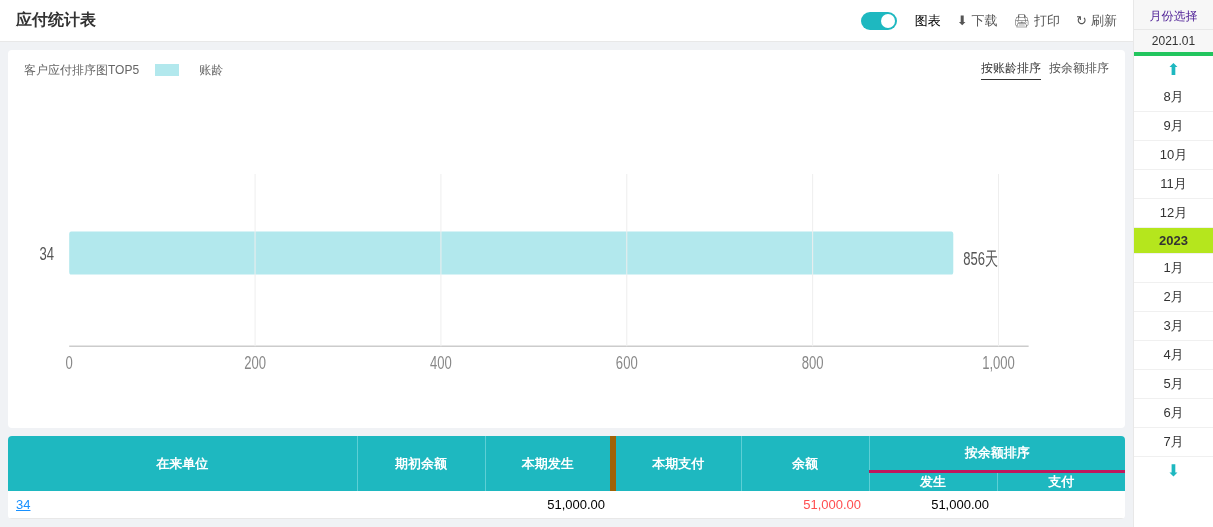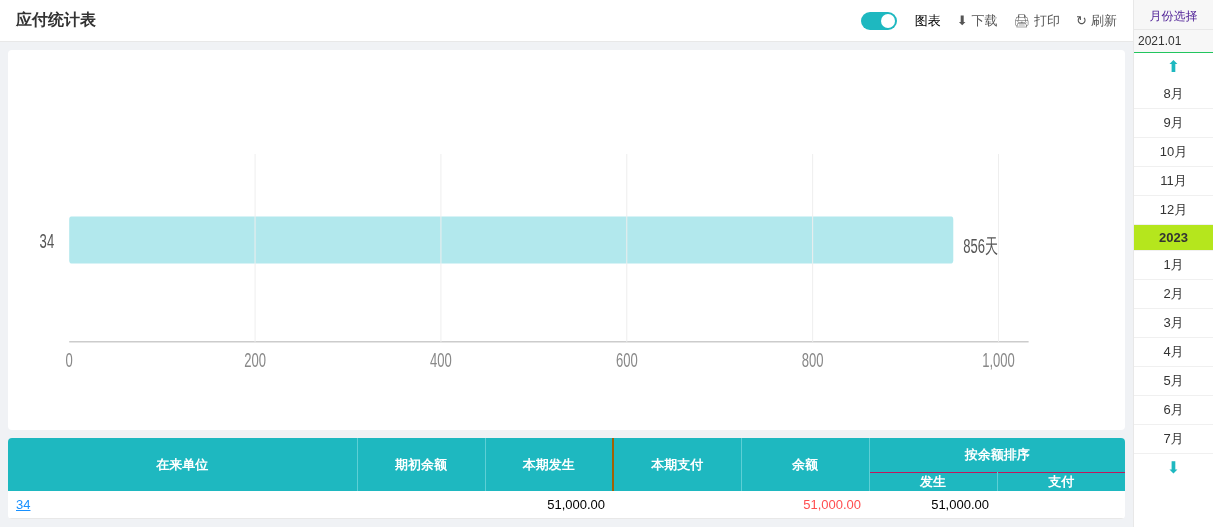--- a/index.html
+++ b/index.html
@@ -24,30 +24,30 @@
     .sort-btns { margin-left: auto; display: flex; gap: 8px; }
     .sort-btn { font-size: 12px; color: #555; cursor: pointer; padding-bottom: 2px; }
     .sort-btn.active { color: #333; border-bottom: 1px solid #333; }
     .chart-container { flex: 1; position: relative; min-height: 0; }
     svg.chart { width: 100%; height: 100%; }
     
     
     .table-wrap { background: #fff; margin: 0 8px 8px 8px; border-radius: 4px; overflow: hidden; }
     table { width: 100%; border-collapse: collapse; }
     thead tr:first-child th { background: #1eb8c0; color: #fff; text-align: center; padding: 8px 6px; font-size: 13px; }
-    thead tr:last-child th { background: #1eb8c0; color: #fff; text-align: center; padding: 0 6px; font-size: 12px; border-top: 1px solid #be185d; }
+    thead tr:last-child th { background: #1eb8c0; color: #fff; text-align: center; padding: 0 6px; font-size: 12px; border-top: 3px solid #be185d; }
     tbody tr td { padding: 6px 8px; font-size: 13px; border-bottom: 1px solid #e8e8e8; }
     tbody tr td:first-child { color: #1890ff; text-decoration: underline; cursor: pointer; }
     tbody tr td { text-align: right; }
     tbody tr td:first-child { text-align: left; }
 
     
     .sidebar { width: 80px; background: #fff; border-left: 1px solid #e8e8e8; display: flex; flex-direction: column; align-items: center; padding: 0; overflow: hidden; }
     .sidebar-header { font-size: 12px; color: #4c1d95; padding: 8px 4px 4px 4px; text-align: center; width: 100%; background: #f7f7f7; border-bottom: 1px solid #e8e8e8; }
-    .sidebar-year-select { width: 100%; text-align: left; padding: 4px; background: #f7f7f7; font-size: 12px; color: #333; border-bottom: 1px solid #22c55e; }
+    .sidebar-year-select { width: 100%; text-align: center; padding: 4px; background: #f7f7f7; font-size: 12px; color: #333; border-bottom: 4px solid #22c55e; }
     .sidebar-scroll { flex: 1; overflow: hidden; width: 100%; display: flex; flex-direction: column; align-items: center; }
     .sidebar-arrow { width: 100%; text-align: center; padding: 4px 0; cursor: pointer; color: #1eb8c0; font-size: 16px; }
     .sidebar-month { width: 100%; text-align: center; padding: 5px 0; font-size: 13px; color: #333; cursor: pointer; border-bottom: 1px solid #f0f0f0; }
     .sidebar-month.current-year { background: #b5e61d; color: #333; font-weight: bold; }
   </style>
 </head>
 <body>
 
 <div class="page">
   <div class="main-content">
@@ -68,20 +68,29 @@
           <span>打印</span>
         </div>
         <div class="action-btn">
           <span>↻</span>
           <span>刷新</span>
         </div>
       </div>
     </div>
 
     <div class="chart-area">
+      <div class="chart-legend">
+        <span class="legend-label">客户应付排序图TOP5</span>
+        <span class="legend-color"></span>
+        <span class="legend-label">账龄</span>
+        <div class="sort-btns">
+          <span class="sort-btn active">按账龄排序</span>
+          <span class="sort-btn">按余额排序</span>
+        </div>
+      </div>
       <div class="chart-container">
         <svg class="chart" viewBox="0 0 1080 230" preserveAspectRatio="none">
 
           <text x="30" y="120" font-size="12" fill="#555" text-anchor="end">34</text>
 
           <rect x="45" y="100" width="880" height="30" fill="#b2e8ed" rx="2"></rect>
 
           <text x="935" y="120" font-size="12" fill="#555" dominant-baseline="middle">856天</text>
 
           <line x1="45" y1="180" x2="1000" y2="180" stroke="#ccc" stroke-width="1"></line>
@@ -101,21 +110,21 @@
         </svg>
       </div>
     </div>
 
     <div class="table-wrap">
       <table>
         <thead>
           <tr>
             <th rowspan="2" style="width:30%; border-right:1px solid #5dcfd5;"><span>在来单位</span></th>
             <th rowspan="2" style="width:11%; border-right:1px solid #5dcfd5;"><span>期初余额</span></th>
-            <th rowspan="2" style="width:11%; border-right:2px solid #a16207;"><span>本期发生</span></th>
+            <th rowspan="2" style="width:11%; border-right:6px solid #a16207;"><span>本期发生</span></th>
             <th rowspan="2" style="width:11%; border-right:1px solid #5dcfd5;margin-top:48px;"><span>本期支付</span></th>
             <th rowspan="2" style="width:11%; border-right:1px solid #5dcfd5;"><span>余额</span></th>
             <th colspan="2" style="width:22%;"><span>按余额排序</span></th>
           </tr>
           <tr>
             <th style="width:11%; border-right:1px solid #5dcfd5;"><span>发生</span></th>
             <th style="width:11%;text-align:center;"><span>支付</span></th>
           </tr>
         </thead>
         <tbody>

